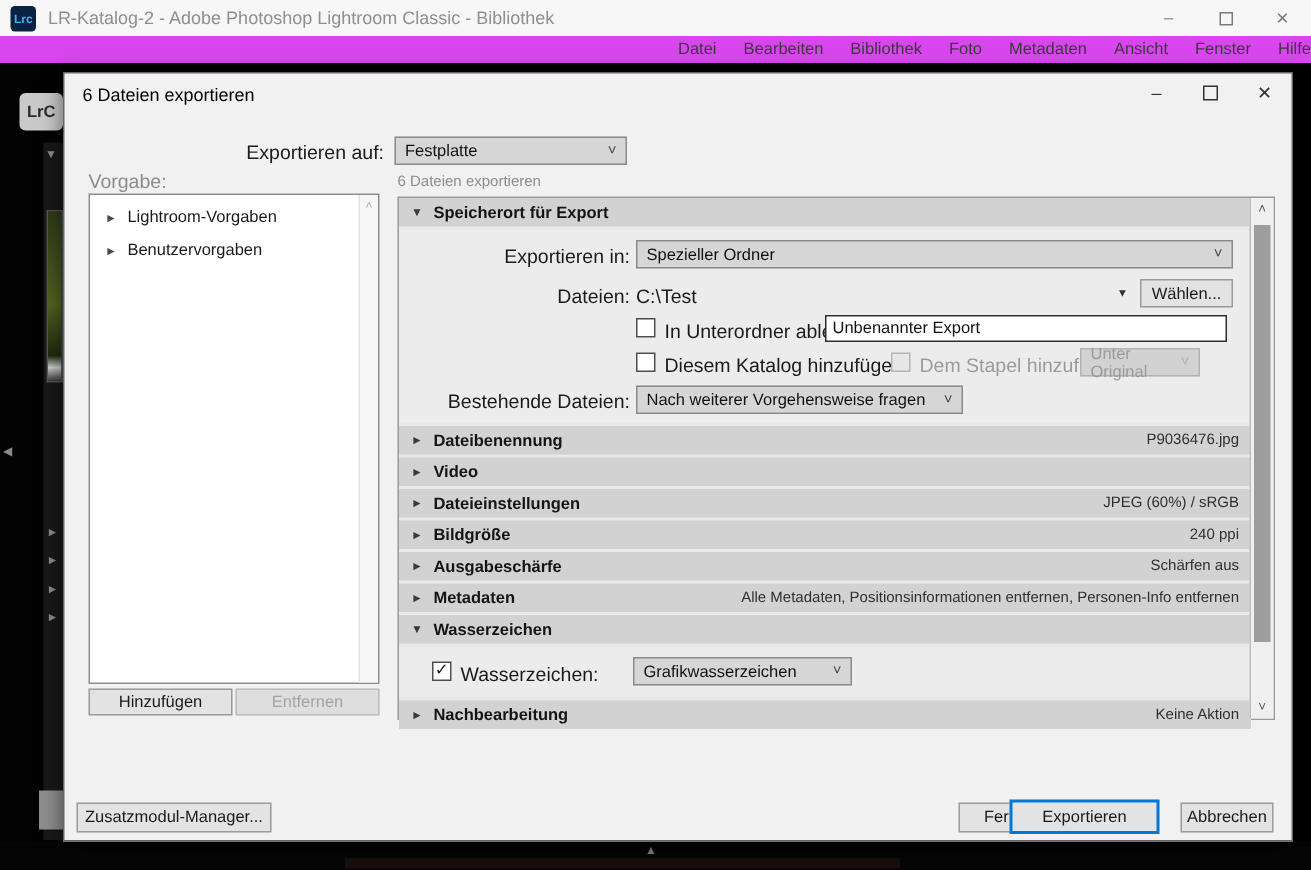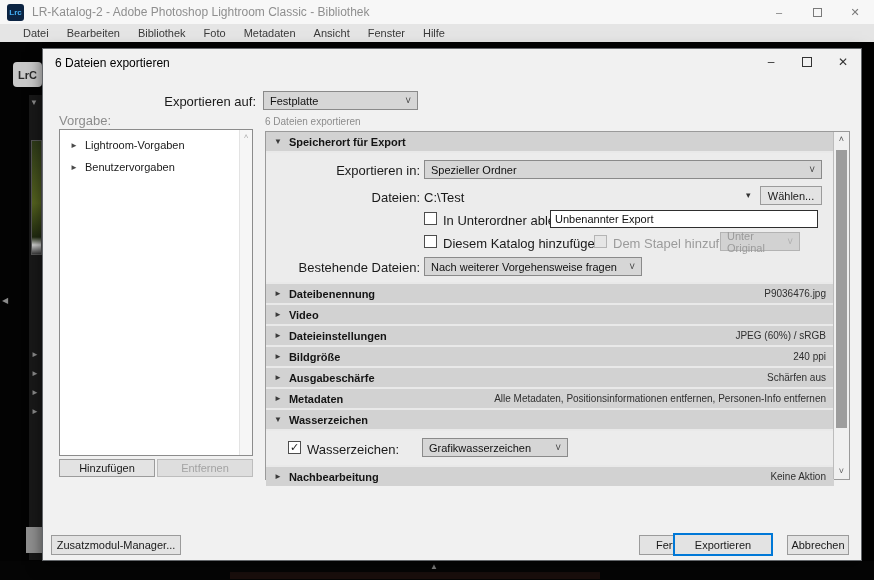--- a/index.html
+++ b/index.html
@@ -7,21 +7,21 @@
   body { font-family:"Liberation Sans", sans-serif; background:#000; }
   .screen { position:relative; width:874px; height:580px; background:#000; overflow:hidden; }
 
   
   .titlebar { position:absolute; left:0; top:0; width:874px; height:24px; background:#f7f7f7; display:flex; align-items:center; }
   .app-logo { width:17px; height:17px; margin-left:7px; background:#0b2342; color:#44aef5; font-size:8px; font-weight:bold; border-radius:3px; display:flex; align-items:center; justify-content:center; }
   .app-title { margin-left:8px; font-size:12px; color:#8f8f8f; }
   .win-controls { margin-left:auto; display:flex; height:100%; }
   .win-btn { width:38px; height:100%; display:flex; align-items:center; justify-content:center; color:#7a7a7a; font-size:11px; }
   .win-box { width:9px; height:9px; border:1px solid #7a7a7a; display:inline-block; }
-  .menubar { position:absolute; left:0; top:24px; width:874px; height:18px; background:#e5e5e5; display:flex; align-items:center; gap:18px; padding-left:23px; }
+  .menubar { position:absolute; left:0; top:24px; width:874px; height:18px; background:#d946ef; display:flex; align-items:center; gap:18px; padding-left:23px;justify-content:flex-end; }
   .menu-item { font-size:11px; color:#3a3a3a; }
 
   
   .left-strip { position:absolute; left:0; top:42px; width:42px; height:538px; background:#030303; }
   .lrc-badge { position:absolute; left:13px; top:62px; width:29px; height:25px; background:#c9c9c9; border-radius:4px; color:#2b2b2b; font-size:11px; font-weight:bold; display:flex; align-items:center; justify-content:center; }
   .panel-col { position:absolute; left:29px; top:95px; width:13px; height:465px; background:#181818; }
   .tri-deco { position:absolute; color:#8a8a8a; font-size:8px; }
   .thumb { position:absolute; left:31px; top:140px; width:11px; height:115px; background:linear-gradient(180deg,#2e3a19 0%,#55631f 55%,#202a10 85%,#cfcfcf 92%,#3a3a3a 100%); border:1px solid #555; }
   .gray-knob { position:absolute; left:26px; top:527px; width:16px; height:26px; background:#8f8f8f; }
   .bottom-strip { position:absolute; left:0; top:561px; width:874px; height:19px; background:#050505; }

